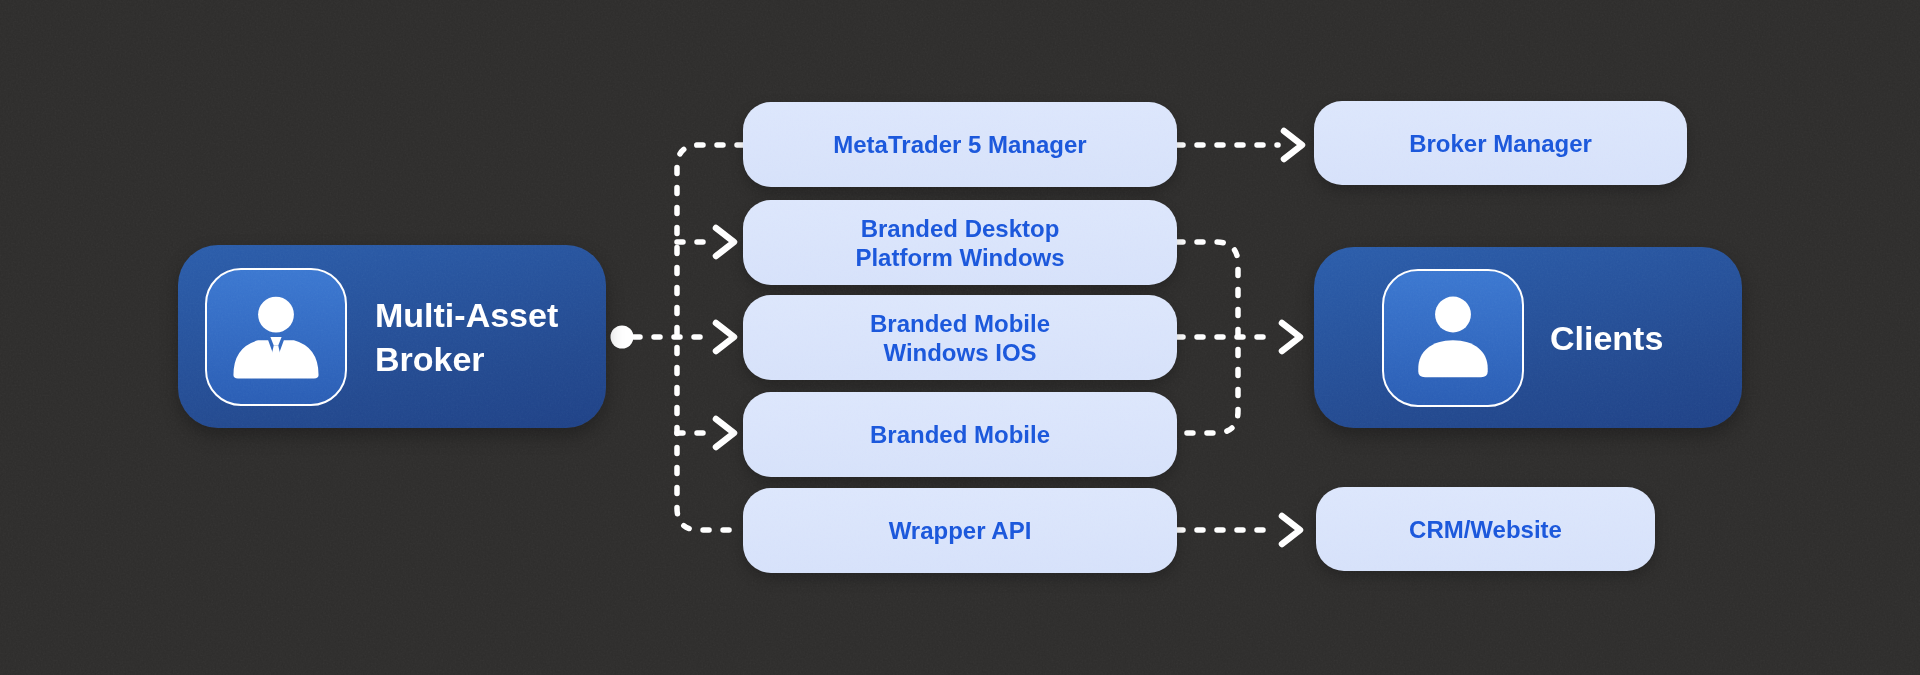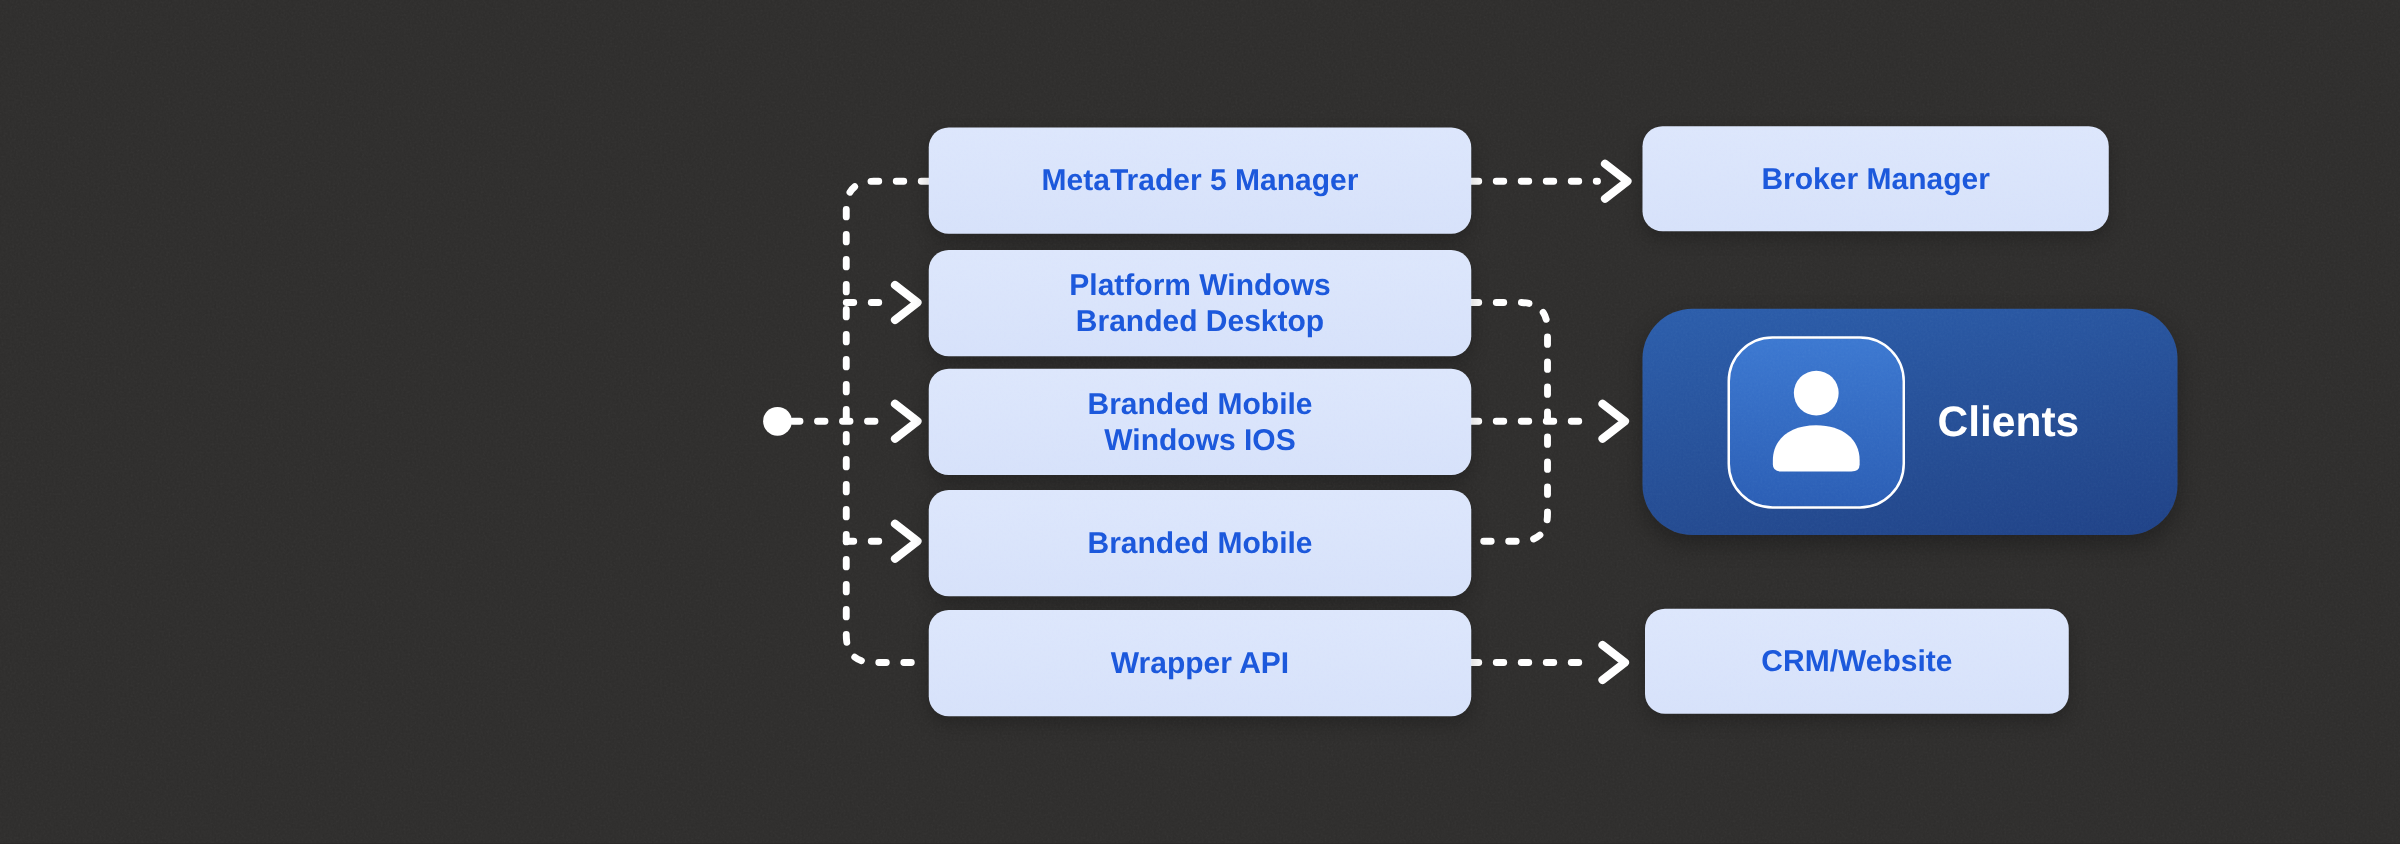--- a/index.html
+++ b/index.html
@@ -5,21 +5,21 @@
   html,body{margin:0;padding:0;background:#1f1e1d;}
   .canvas{
     position:relative;width:1920px;height:675px;overflow:hidden;
     background:#2e2d2c;
     font-family:"Liberation Sans",sans-serif;
   }
   .conn{position:absolute;left:0;top:0;}
   .node{position:absolute;box-sizing:border-box;}
   .light{
     background:linear-gradient(180deg,#dce6fc 0%,#d6e1fa 100%);
-    border-radius:16px;
+    border-radius:28px;
     display:flex;flex-direction:column;align-items:center;justify-content:center;
     box-shadow:0 6px 14px rgba(0,0,0,.22);
   }
   .light span{
     display:block;color:#1a56db;font-weight:700;font-size:24px;line-height:29px;
     text-align:center;white-space:nowrap;
   }
   .dark{
     background:linear-gradient(168deg,#2b5dab 0%,#23498f 70%,#1f4186 100%);
     border-radius:40px;
@@ -71,27 +71,43 @@
       <path d="M716 228 L734 242 L716 256"></path>
       <path d="M716 323 L734 337 L716 351"></path>
       <path d="M716 419 L734 433 L716 447"></path>
       <path d="M1284 131 L1302 145 L1284 159"></path>
       <path d="M1282 323 L1300 337 L1282 351"></path>
       <path d="M1282 516 L1300 530 L1282 544"></path>
     </g>
     <circle cx="622" cy="337" r="11.5" fill="#ffffff"></circle>
   </svg>
 
+  <div class="node dark broker-box">
+    <div class="tile">
+      <svg viewBox="0 0 100 100">
+        <g fill="#ffffff">
+          <circle cx="50" cy="30" r="16"></circle>
+          <path d="M12 84 Q12 59 34 53 L43 53 L50 72 L57 53 L66 53 Q88 59 88 84 Q88 87 84 87 L16 87 Q12 87 12 84 Z"></path>
+          <path d="M45 50 L55 50 L52 57.5 L48 57.5 Z"></path>
+          <path d="M48 57.5 L52 57.5 L56 75 L50 84 L44 75 Z"></path>
+        </g>
+      </svg>
+    </div>
+    <div class="big-label">
+      <span>Multi-Asset</span>
+      <span>Broker</span>
+    </div>
+  </div>
 
   <div class="node light mid" style="top:102px;">
     <span>MetaTrader 5 Manager</span>
   </div>
   <div class="node light mid" style="top:200px;">
+    <span>Branded Desktop</span>
     <span>Platform Windows</span>
-    <span>Branded Desktop</span>
   </div>
   <div class="node light mid" style="top:295px;">
     <span>Branded Mobile</span>
     <span>Windows IOS</span>
   </div>
   <div class="node light mid" style="top:392px;">
     <span>Branded Mobile</span>
   </div>
   <div class="node light mid" style="top:488px;">
     <span>Wrapper API</span>

